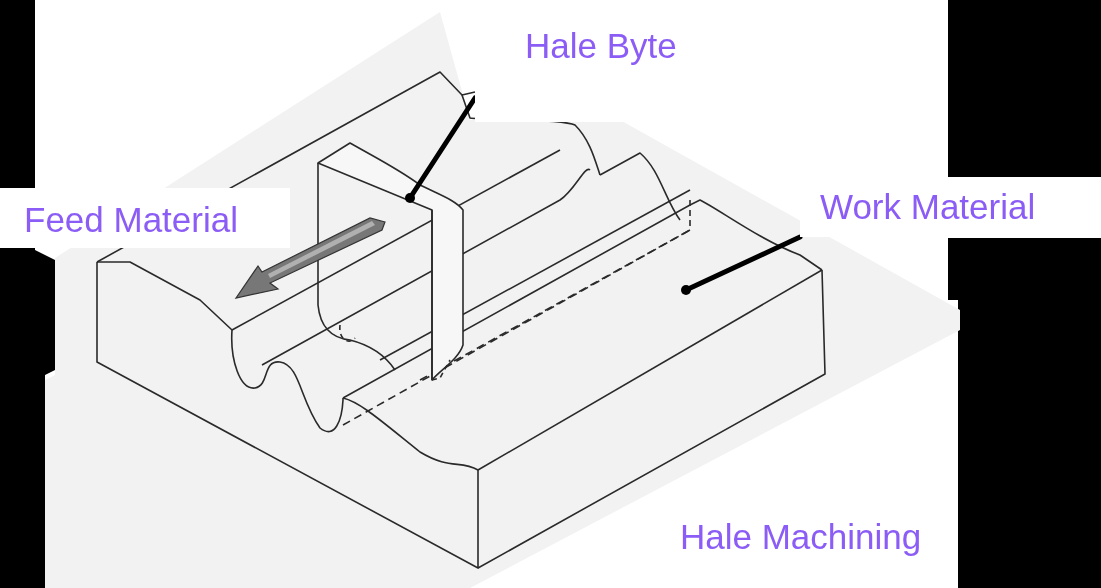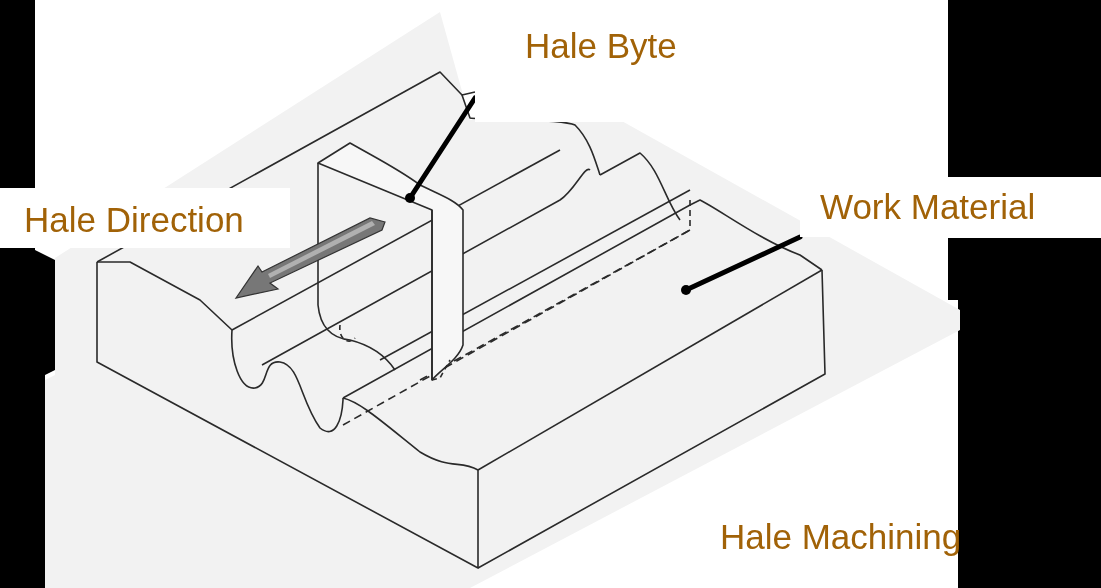--- a/index.html
+++ b/index.html
@@ -3,21 +3,21 @@
 <meta charset="utf-8">
 <style>
   html, body { margin: 0; padding: 0; }
   body {
     width: 1101px; height: 588px; position: relative; overflow: hidden;
     background: #000000;
     font-family: "Liberation Sans", sans-serif;
   }
   .canvas { position: absolute; left: 0; top: 0; width: 1101px; height: 588px; }
   .label {
-    position: absolute; background: #ffffff; color: #a16207;
+    position: absolute; background: #ffffff; color: #8b5cf6;
     font-family: "Liberation Sans", sans-serif; font-size: 35px; line-height: 40px;
     white-space: nowrap;
   }
   .label span { display: block; }
 </style>
 </head>
 <body>
 
 <div class="canvas">
   <svg width="1101" height="588" viewBox="0 0 1101 588">
@@ -67,23 +67,23 @@
     </g>
     <circle cx="410" cy="198" r="5" fill="#000000"></circle>
     <circle cx="686" cy="290" r="5" fill="#000000"></circle>
   </svg>
 
   <div class="label" style="left:475px; top:22px; width:270px; height:100px; padding-left:10px;">
     <span style="margin-left:40px; margin-top:4px;">Hale Byte</span>
   </div>
 
   <div class="label" style="left:0px; top:188px; width:290px; height:60px;">
-    <span style="margin-left:24px; margin-top:12px;">Hale Direction</span>
+    <span style="margin-left:24px; margin-top:12px;">Feed Material</span>
   </div>
 
   <div class="label" style="left:800px; top:177px; width:301px; height:60px;">
     <span style="margin-left:20px; margin-top:10px;">Work Material</span>
   </div>
 
-  <div class="label" style="left:710px; top:507px; width:290px; height:60px; background:transparent;">
+  <div class="label" style="left:670px; top:507px; width:290px; height:60px; background:transparent;">
     <span style="margin-left:10px; margin-top:10px;">Hale Machining</span>
   </div>
 </div>
 
 </body></html>

